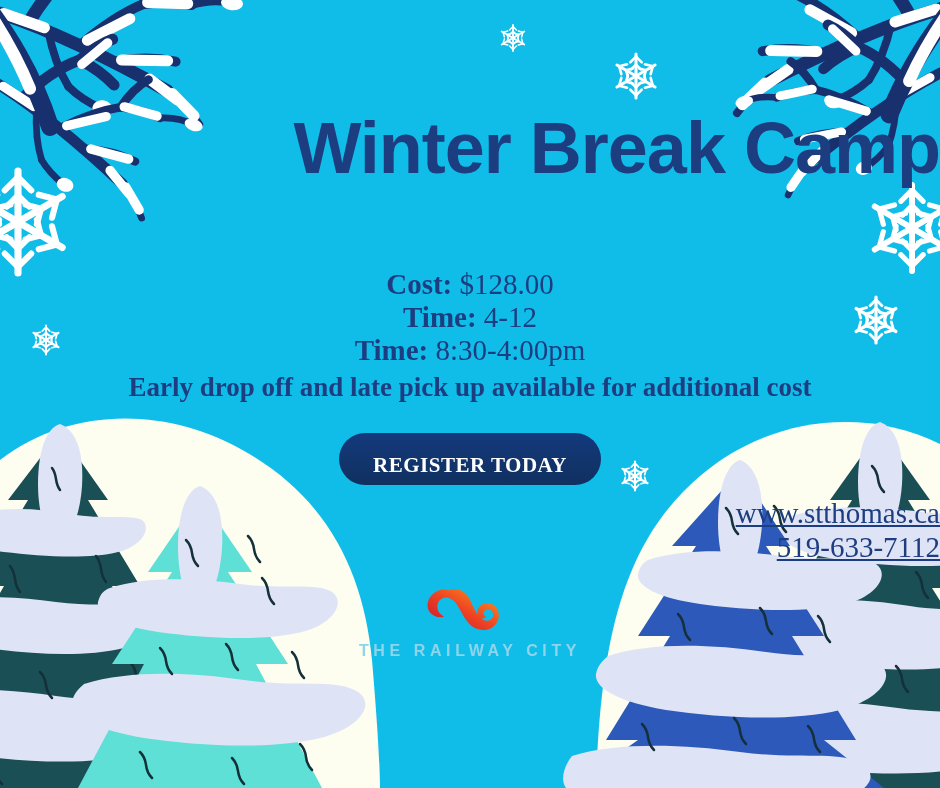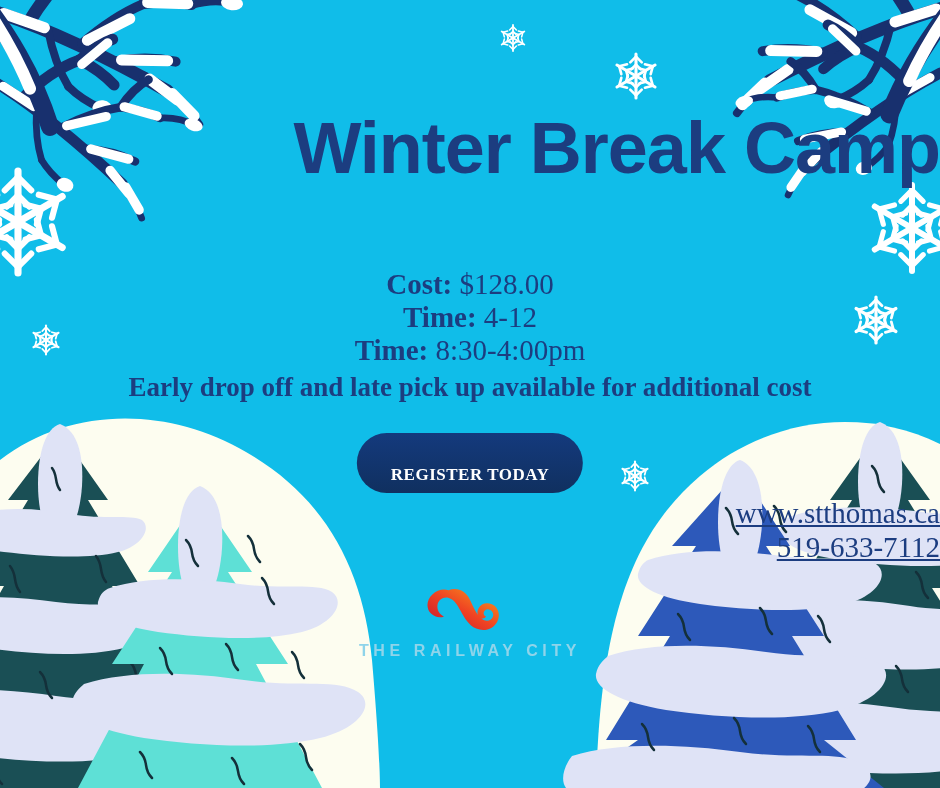--- a/index.html
+++ b/index.html
@@ -80,26 +80,26 @@
   
   .register-btn {
     position: absolute;
     top: 433px;
     left: 50%;
     transform: translateX(-50%);
     background: linear-gradient(180deg, #143a7d 0%, #10305f 100%);
     color: #ffffff;
     border: none;
     border-radius: 40px;
-    padding: 16px 34px;
-    height: 60px;
+    padding: 6px 34px;
+    height: 52px;
     line-height: 52px;
     font-family: "Liberation Serif", serif;
     font-weight: bold;
-    font-size: 17px;
+    font-size: 21px;
     letter-spacing: 0.5px;
     cursor: pointer;
     white-space: nowrap;
   }
   .contact {
     position: absolute;
     top: 496px;
     left: 0;
     width: 940px;
     text-align: right;

